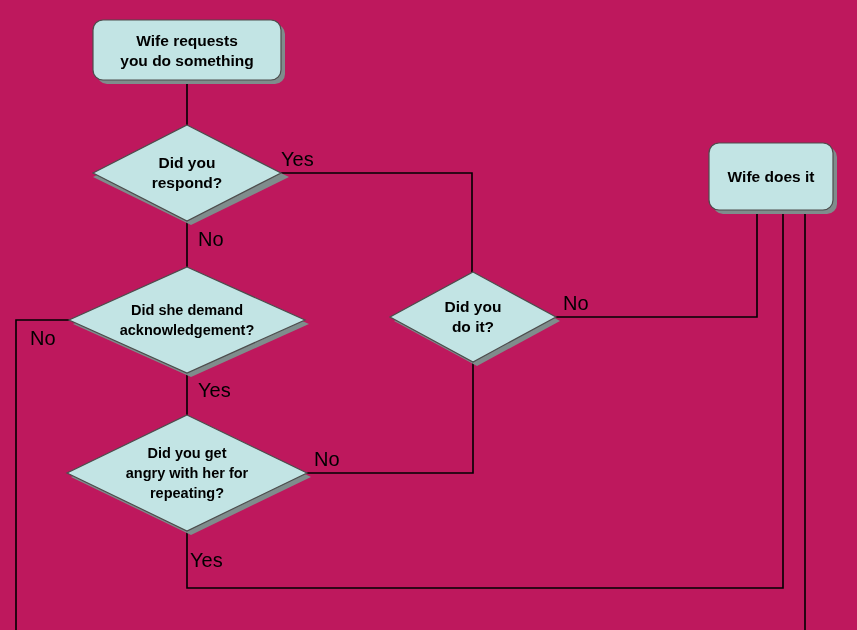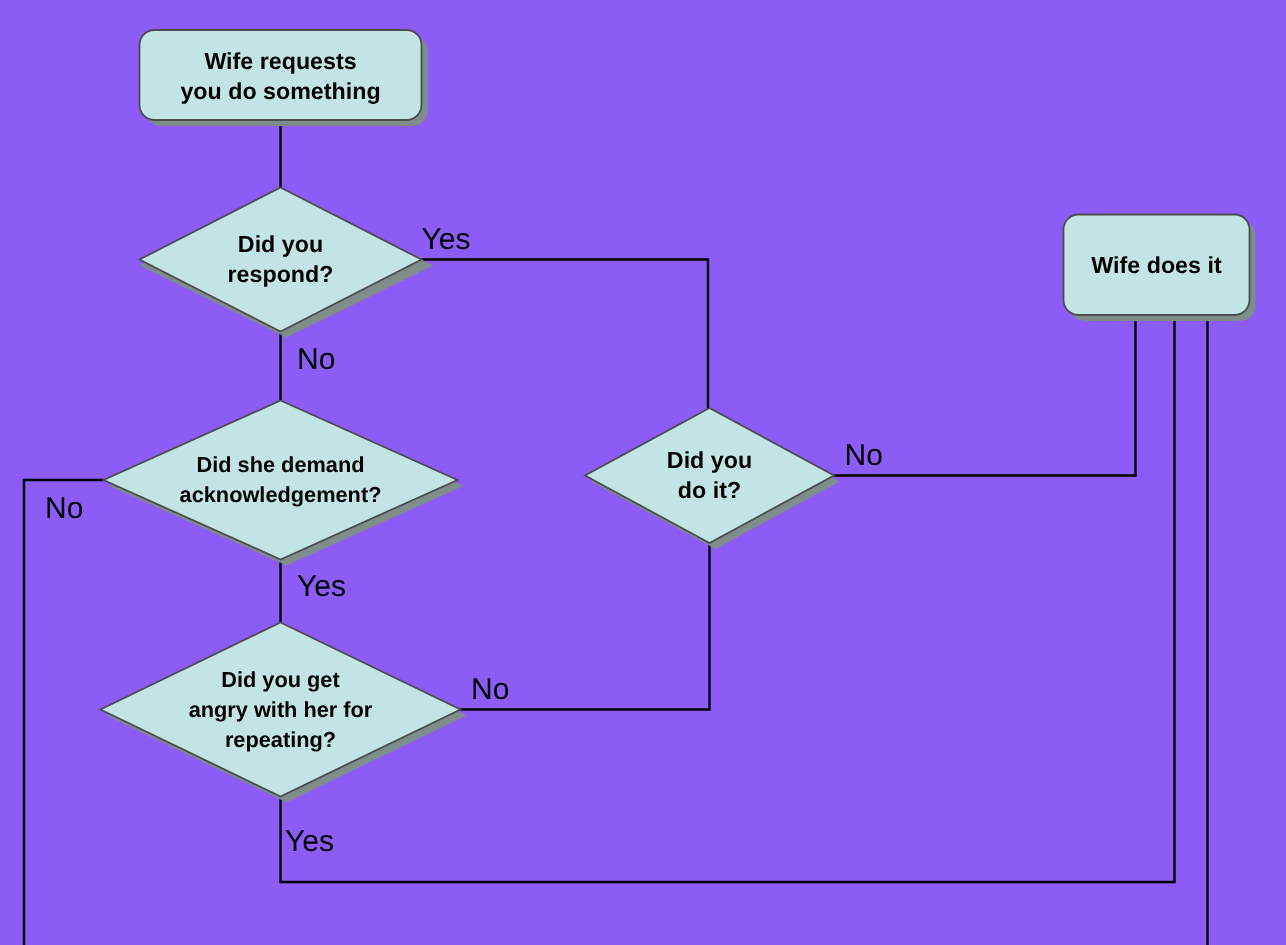--- a/index.html
+++ b/index.html
@@ -7,21 +7,21 @@
     padding: 0;
     background: #ffffff;
   }
   body {
     font-family: "Liberation Sans", sans-serif;
   }
   #canvas {
     position: relative;
     width: 857px;
     height: 630px;
-    background: #8b5cf6;
+    background: #be185d;
     overflow: hidden;
   }
   svg.flow {
     position: absolute;
     top: 0;
     left: 0;
     width: 857px;
     height: 630px;
   }
   .shape-fill {

